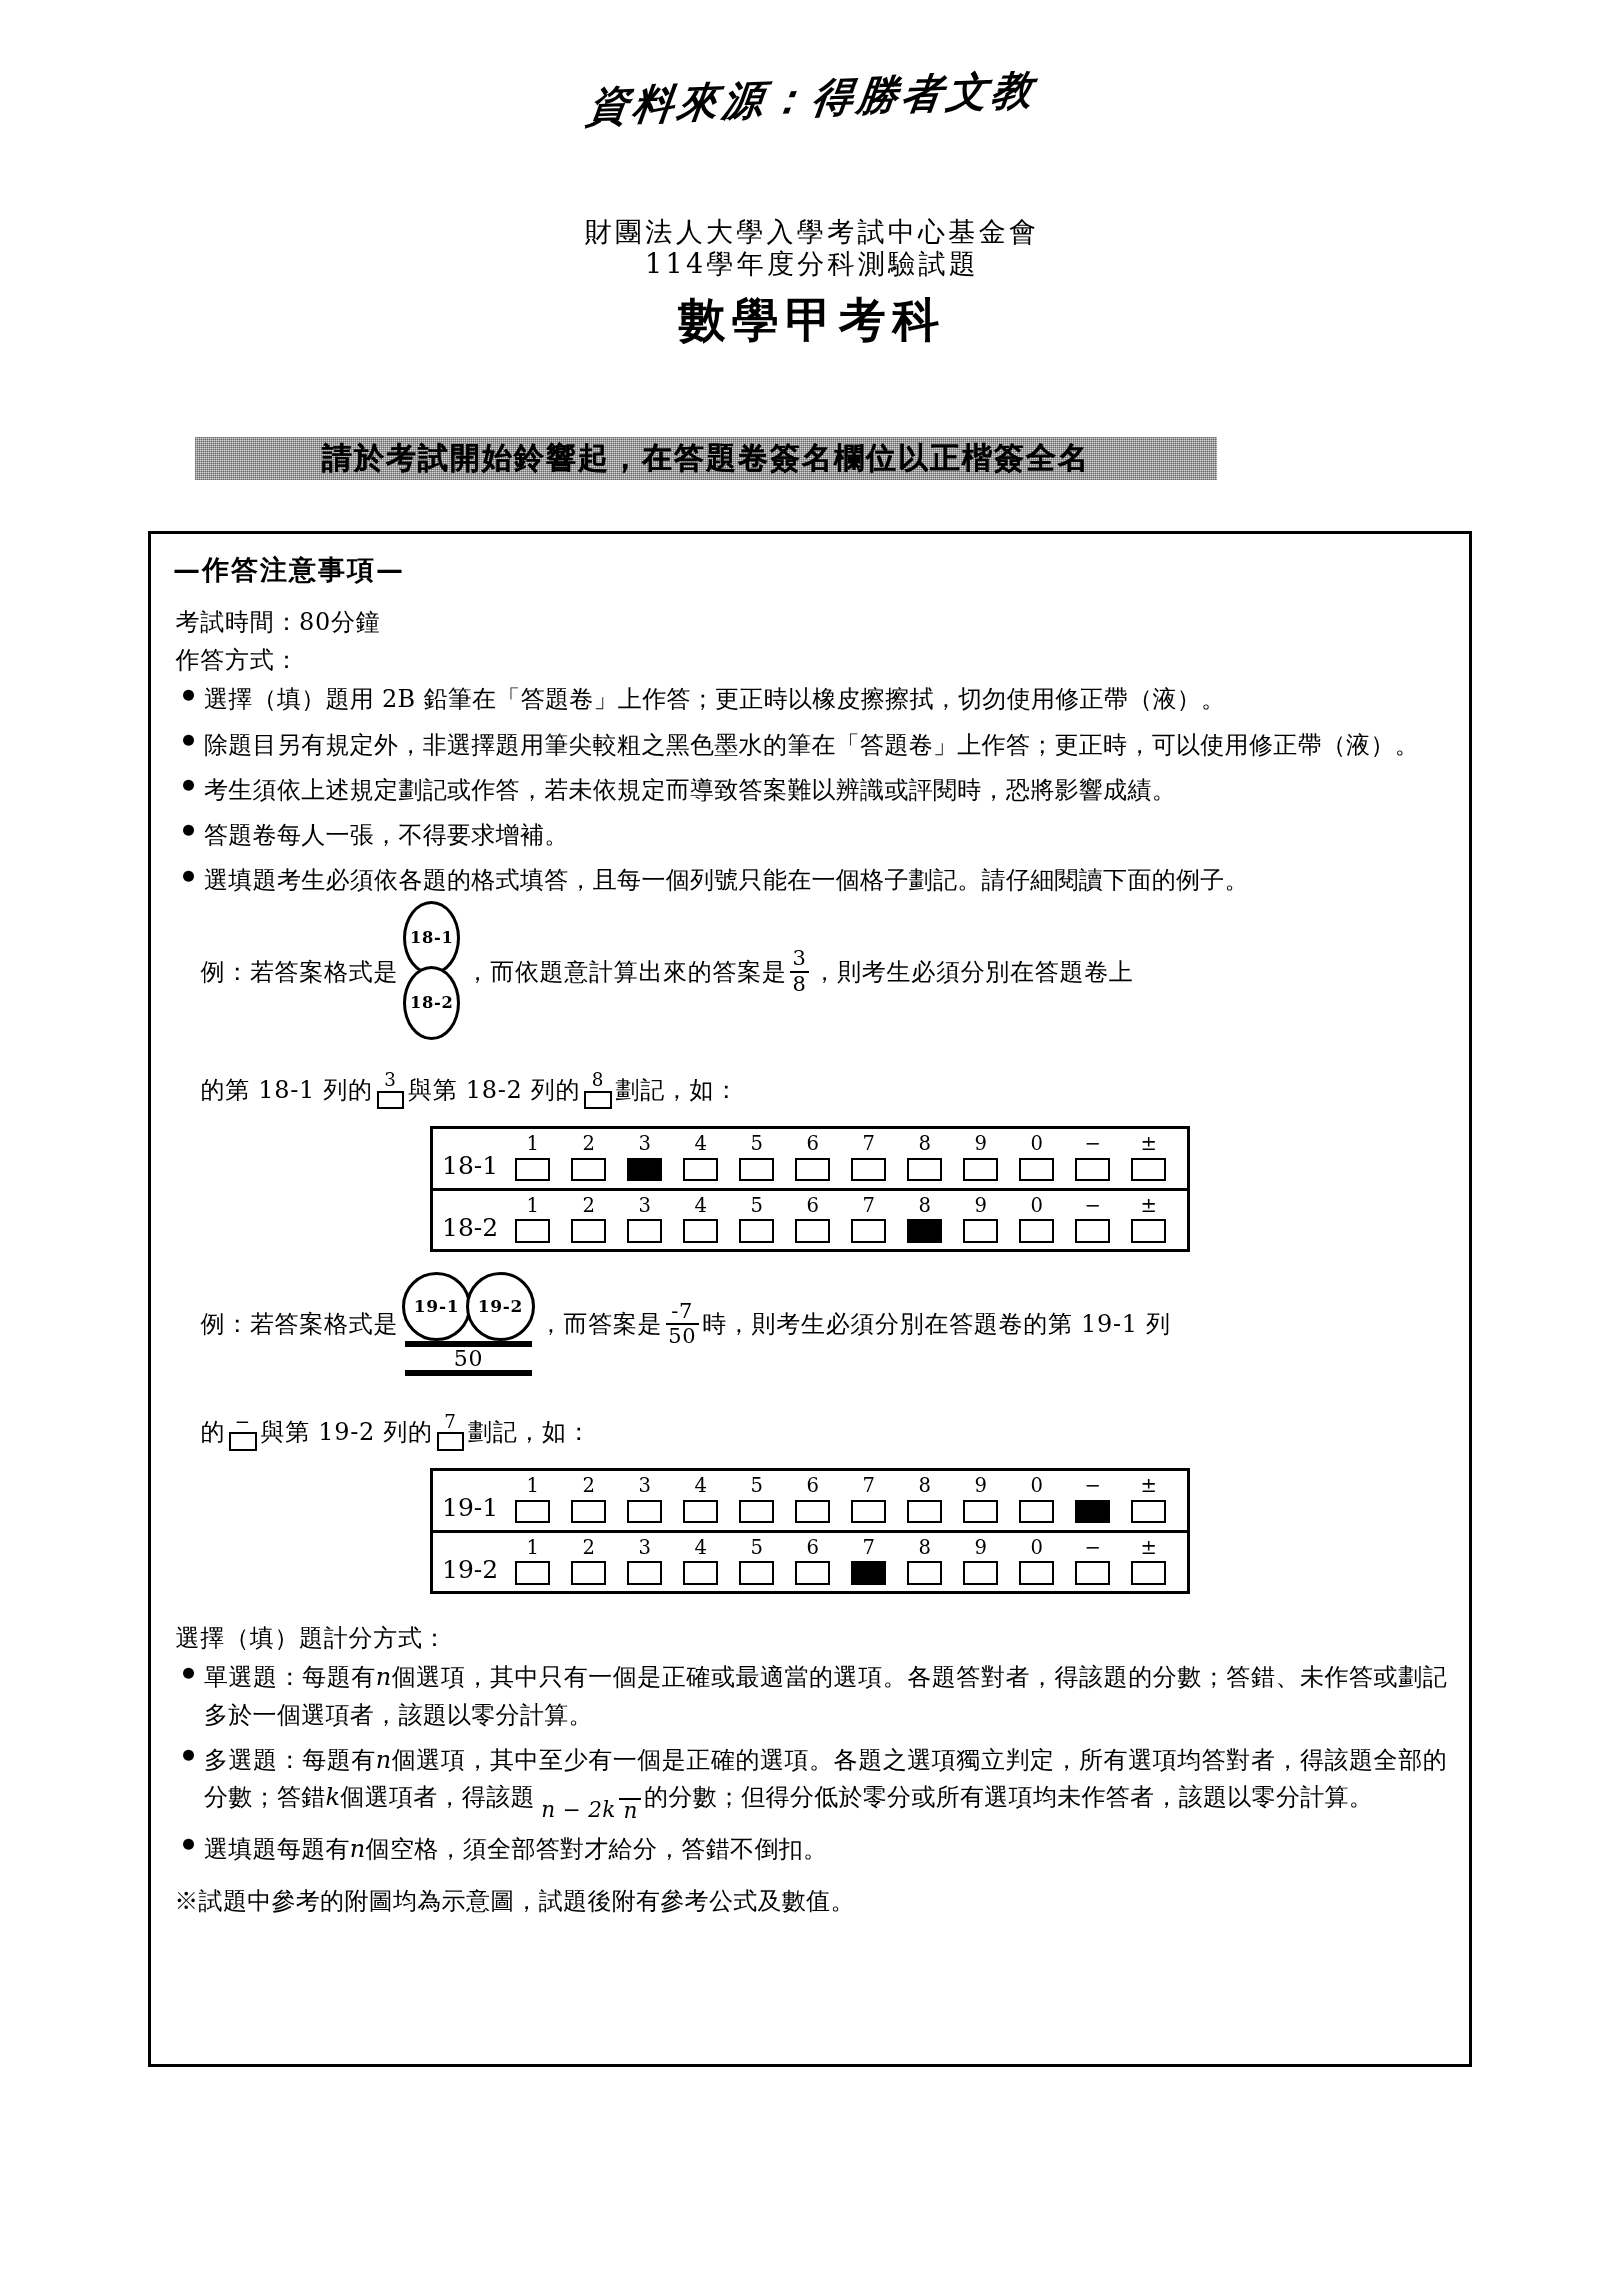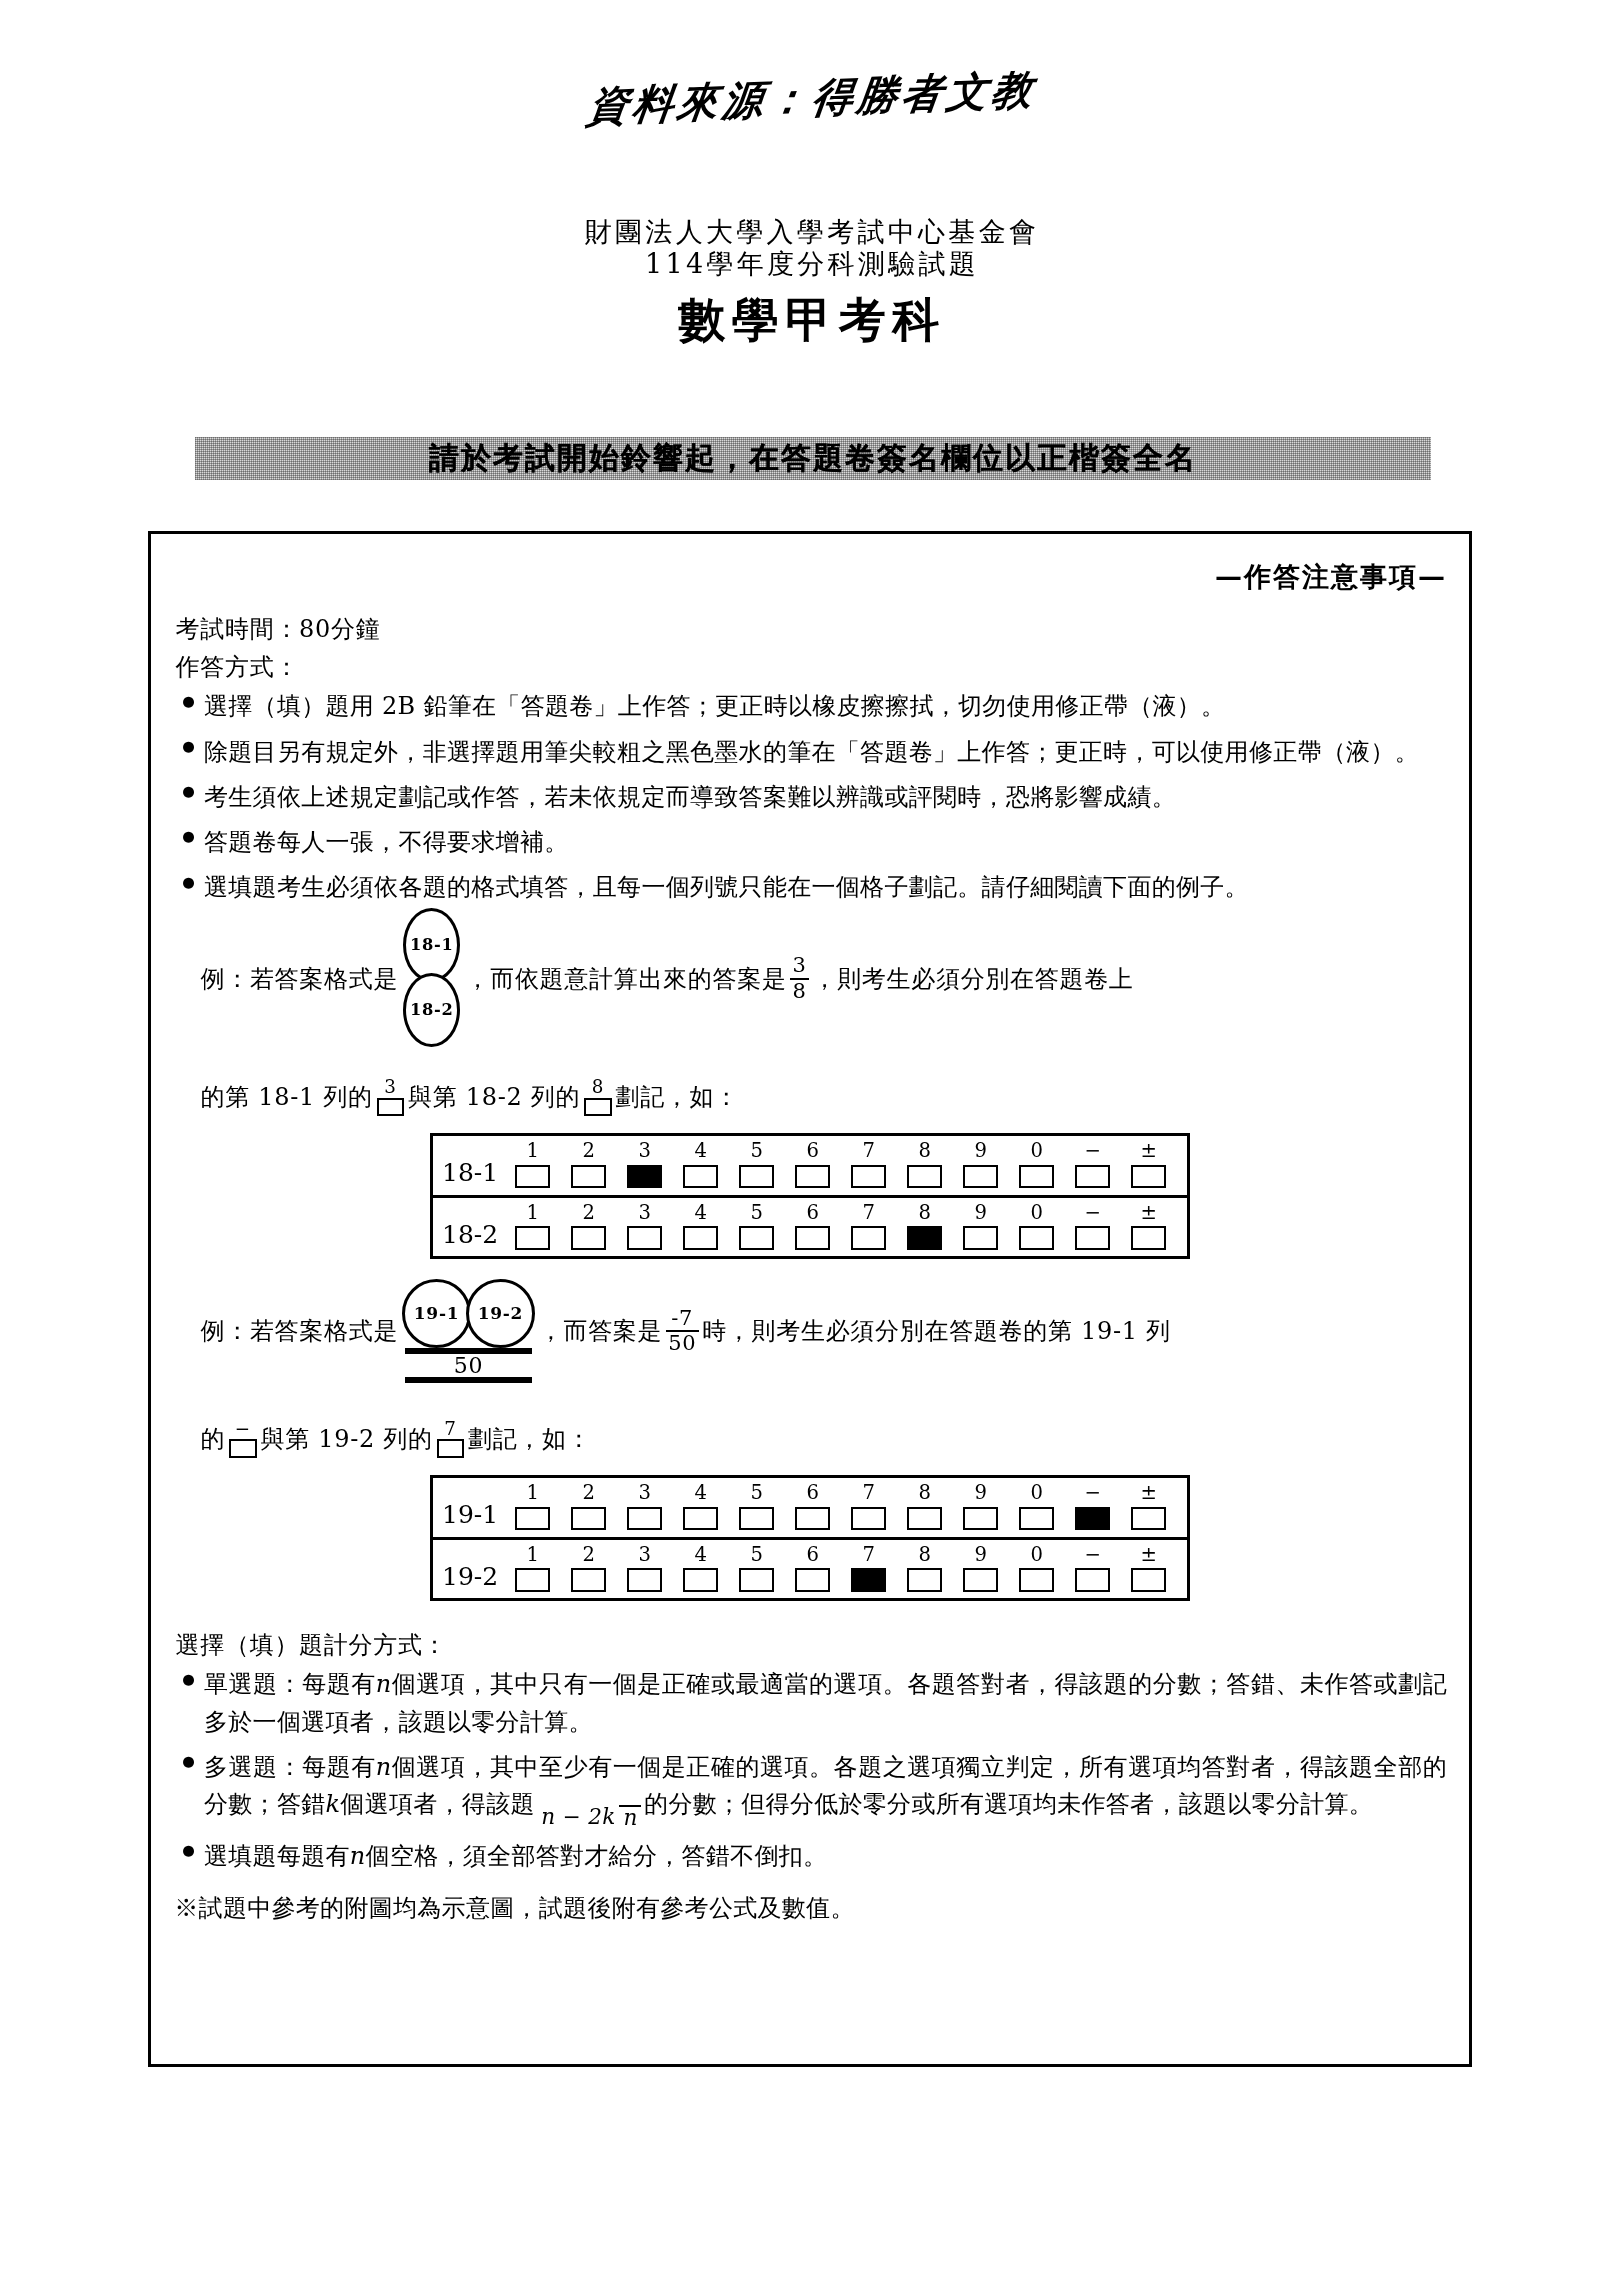--- a/index.html
+++ b/index.html
@@ -57,21 +57,21 @@
     font-size: 47px;
     letter-spacing: 6.5px;
     margin-top: 13px;
     line-height: 1.15;
   }
   
   .banner {
     position: absolute;
     top: 437px;
     left: 195px;
-    width: 1236px;
+    width: 1022px;
     height: 43px;
     background:
       repeating-linear-gradient(0deg, rgba(0,0,0,0.30) 0px, rgba(0,0,0,0.30) 0.7px, rgba(0,0,0,0) 0.7px, rgba(0,0,0,0) 2px),
       repeating-linear-gradient(90deg, rgba(0,0,0,0.28) 0px, rgba(0,0,0,0.28) 0.7px, rgba(0,0,0,0) 0.7px, rgba(0,0,0,0) 2px),
       #d9d9d9;
     display: flex;
     align-items: center;
     justify-content: center;
     overflow: hidden;
   }
@@ -93,25 +93,25 @@
     height: 1536px;
     border: 3.3px solid #000;
     box-sizing: border-box;
     background: #fff;
   }
   .notice-inner {
     padding: 14.4px 22px 6.5px 22px;
     font-family: "DejaVu Serif", "Liberation Serif", serif;
   }
   .notice-head {
-    text-align: right;
+    text-align: left;
     font-size: 27px;
     font-weight: 700;
     letter-spacing: 2px;
-    margin: 11px 0 17px 0;
+    margin: 4px 0 17px 0;
   }
   .plainline {
     font-size: 24px;
     letter-spacing: 0.7px;
     line-height: 1.42;
     margin: 0 0 3.9px 2.6px;
   }
   ul.blist {
     list-style: none;
     margin: 2.6px 0 0 0;

